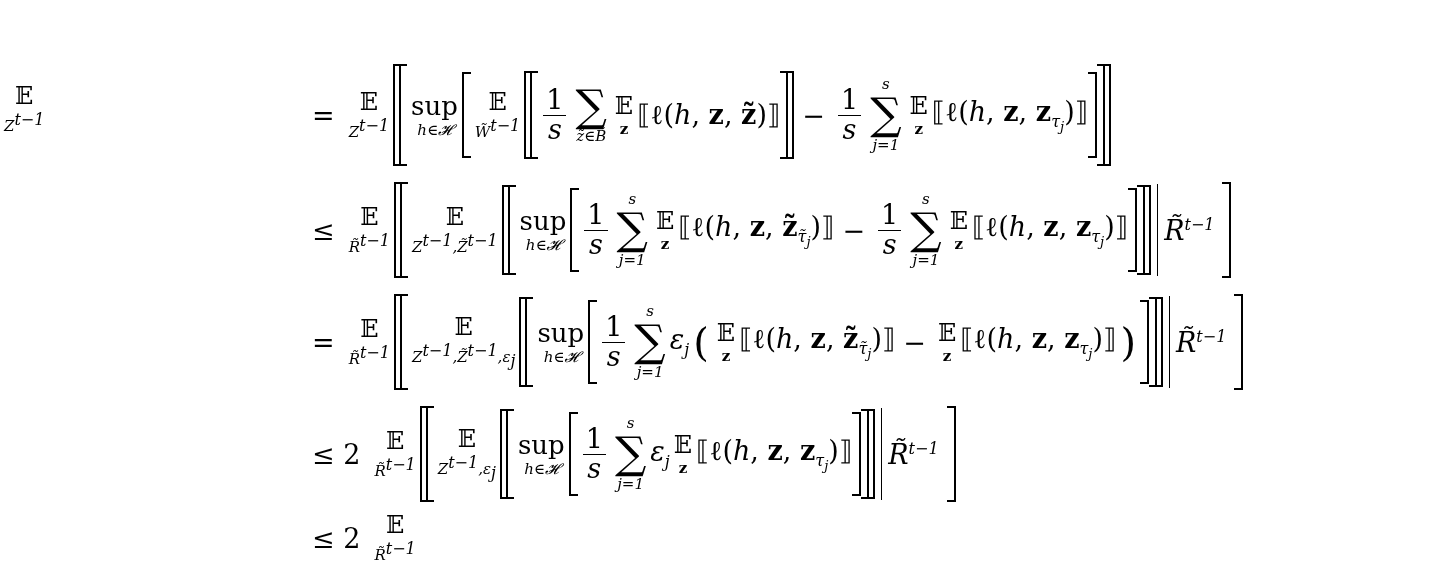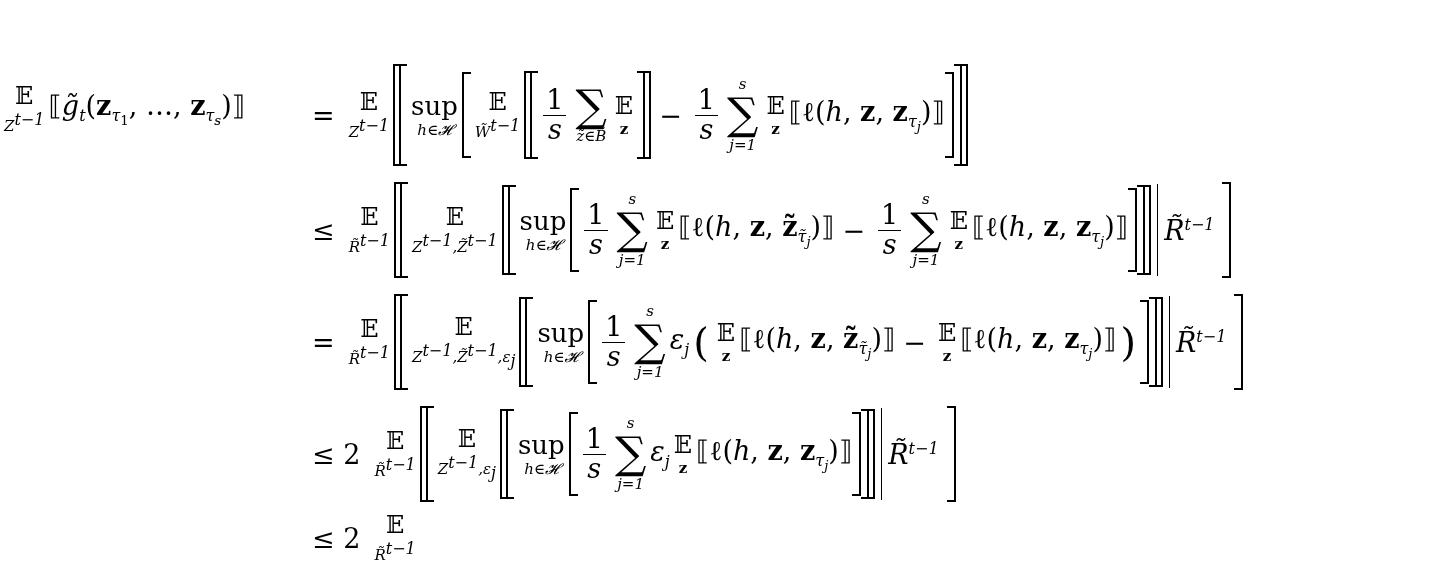--- a/index.html
+++ b/index.html
@@ -31,21 +31,20 @@
   .it { font-style:italic; }
 </style>
 </head>
 <body>
 
 <div class="lhs" style="top:84px;">
   <span class="op">
     <span class="sym">𝔼</span>
     <span class="sub"><span>Z</span><sup class="small">t−1</sup></span>
   </span>
-  <span>⟦<i>g̃</i><sub class="small it">t</sub>(<b>z</b><sub class="small"><i>τ</i><sub>1</sub></sub>, …, <b>z</b><sub class="small"><i>τ</i><sub><i>s</i></sub></sub>)⟧</span>
 </div>
 
 <div class="row" style="left:312px; top:60px; height:110px;">
   <span class="rel">=</span>
   <span class="op">
     <span class="sym">𝔼</span>
     <span class="sub"><span>Z</span><sup class="small">t−1</sup></span>
   </span>
   <span class="dbr l" style="height:98px;"></span>
   <span class="op">
@@ -63,20 +62,21 @@
       <span class="den">s</span>
     </span>
   <span class="op sumop">
     <span class="sym">∑</span>
     <span class="sub">z̃∈B̃</span>
   </span>
   <span class="op">
     <span class="sym">𝔼</span>
     <span class="sub" style="font-weight:bold;font-style:normal;">z</span>
   </span>
+  <span>⟦ℓ(<i>h</i>, <b>z</b>, <b>z̃</b>)⟧</span>
   <span class="dbr r" style="height:84px;"></span>
   <span style="margin:0 8px;">−</span>
   <span class="frac">
       <span class="num">1</span>
       <span class="den">s</span>
     </span>
   <span class="op sumop">
     <span class="sup">s</span>
     <span class="sym">∑</span>
     <span class="sub">j=1</span>

